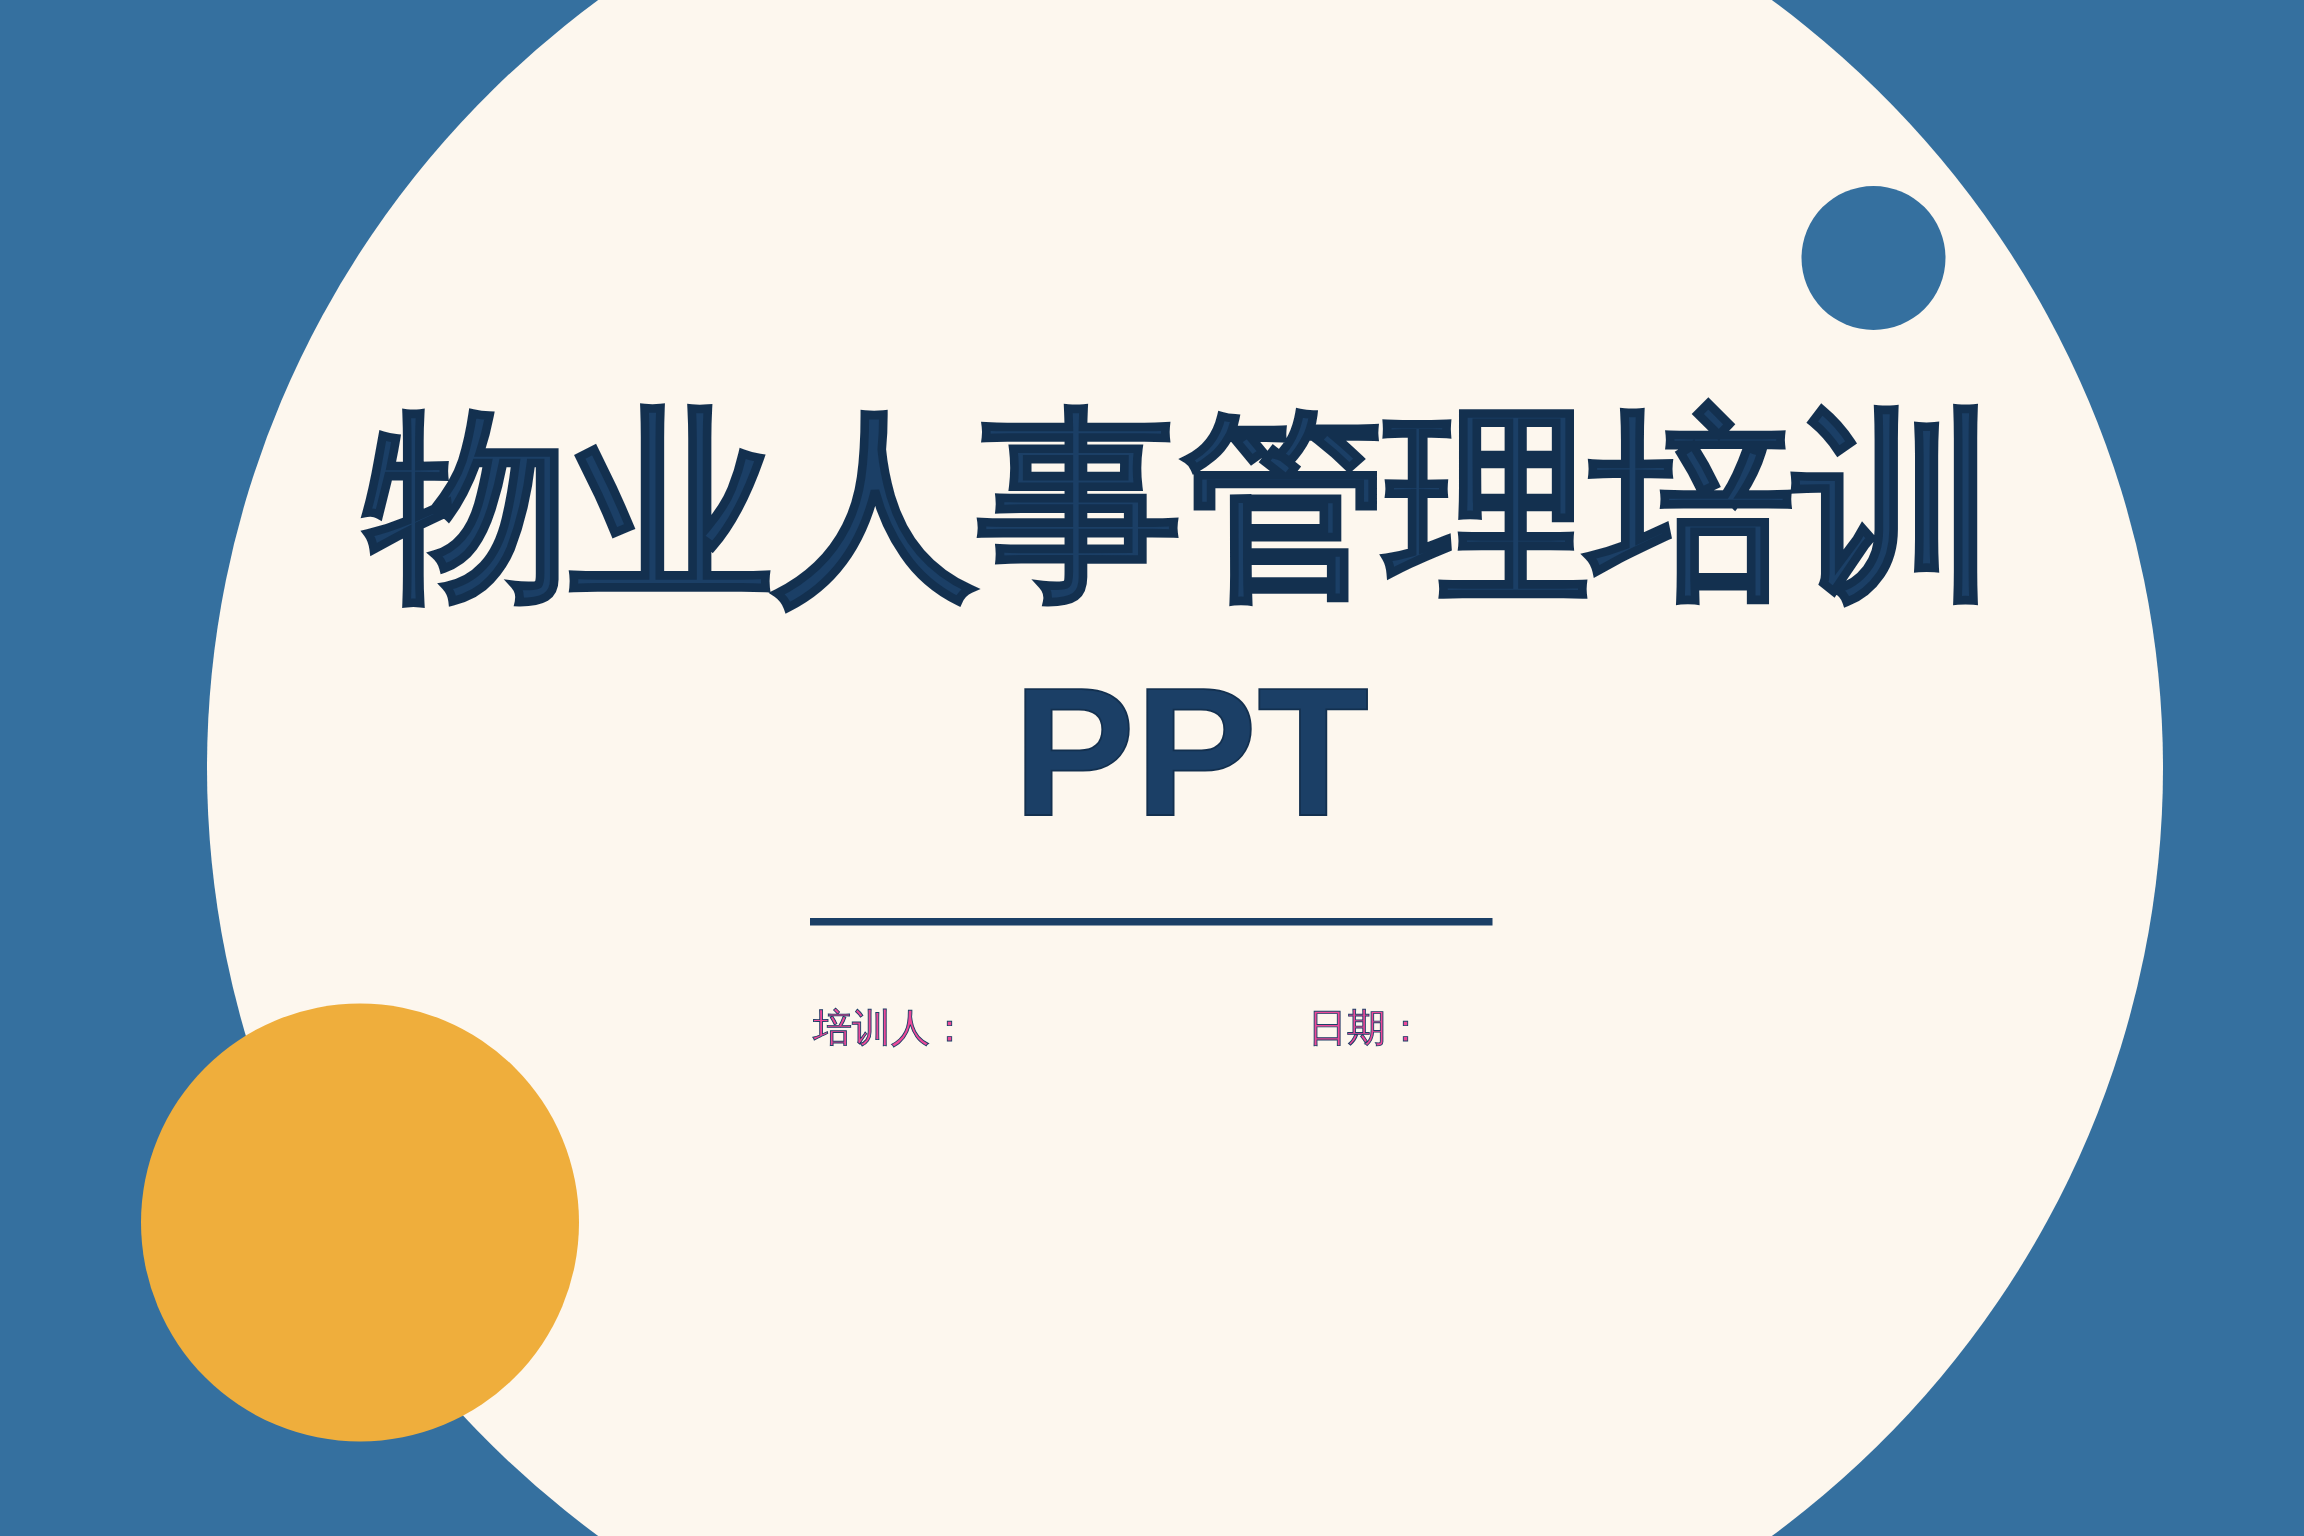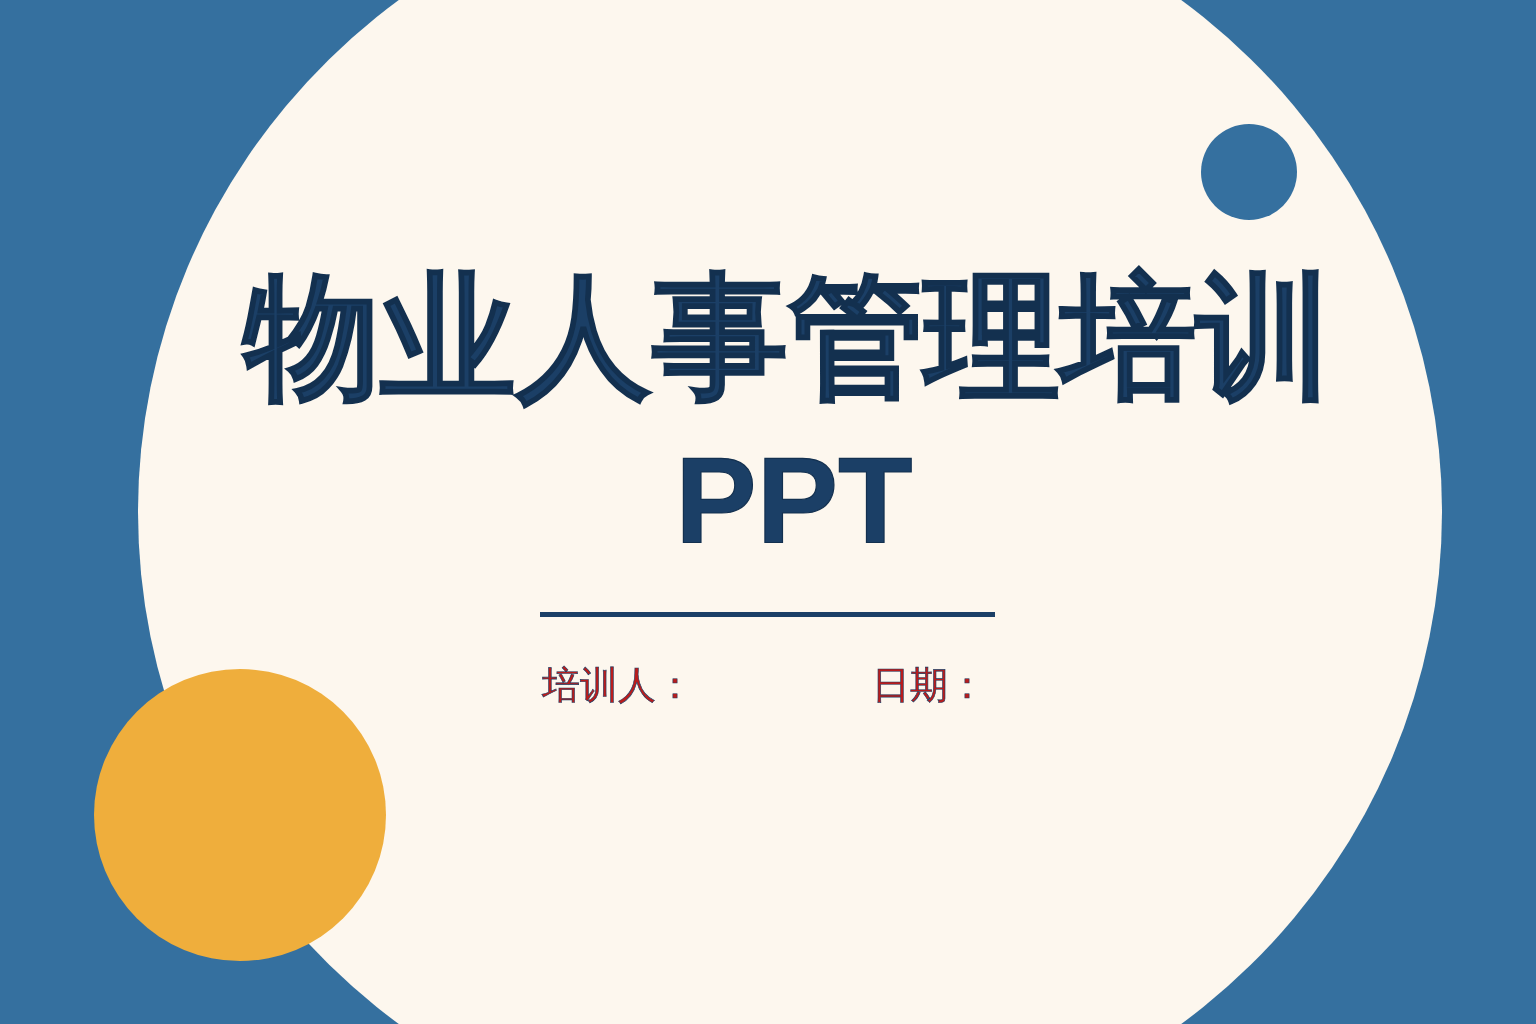--- a/index.html
+++ b/index.html
@@ -62,24 +62,24 @@
     position: absolute;
     left: 540px;
     top: 612px;
     width: 455px;
     height: 5px;
     background: #1B3F66;
   }
   .meta-label {
     position: absolute;
     top: 660px;
-    font-size: 38px;
+    font-size: 26px;
     line-height: 50px;
     font-weight: 400;
-    color: #b91c1c;
+    color: #ec4899;
     white-space: nowrap;
     -webkit-text-stroke: 0.6px #1B3F66;
   }
   #meta-trainer { left: 542px; }
   #meta-date { left: 872px; text-align: center; }
 </style>
 </head>
 <body>
 
 <div id="slide">

